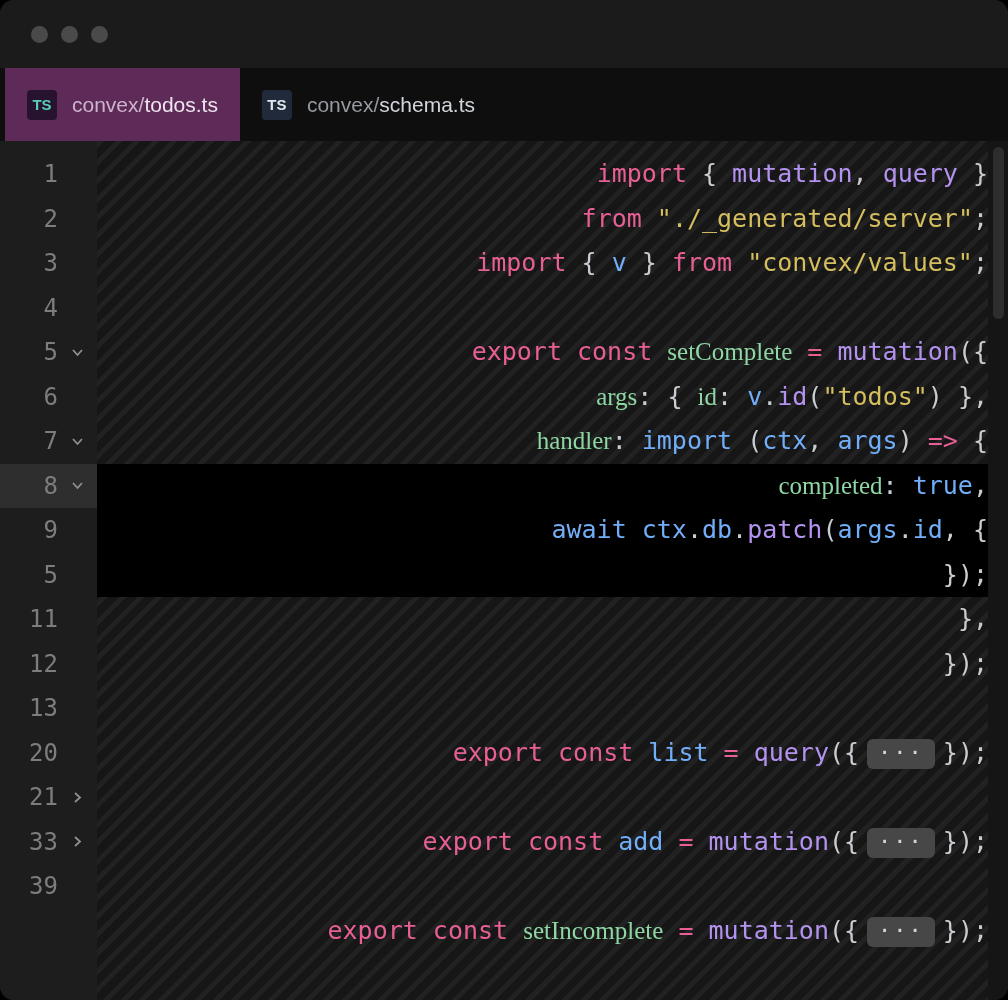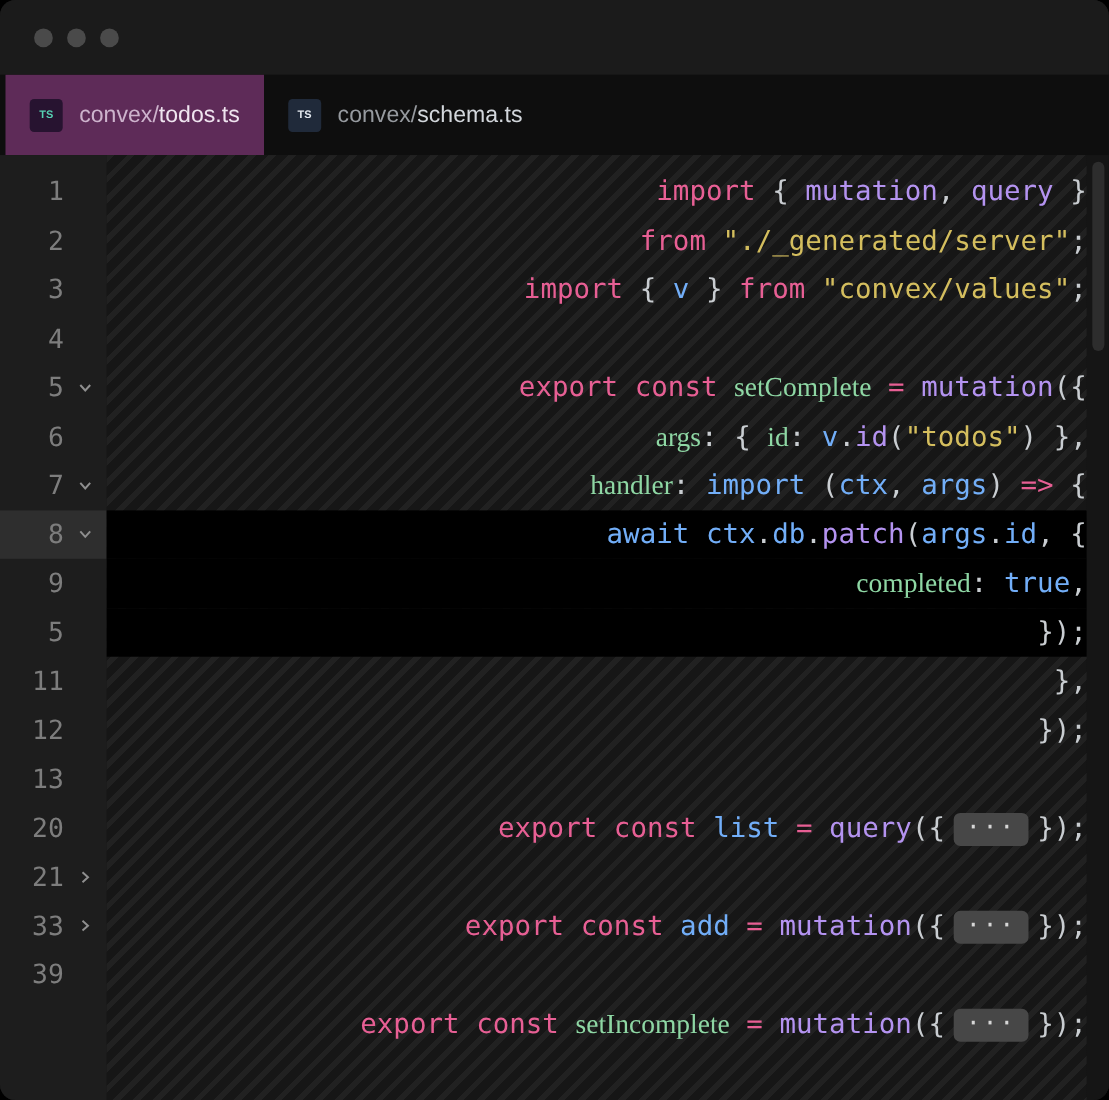--- a/index.html
+++ b/index.html
@@ -13,21 +13,21 @@
               align-items:center; padding-left:31px; gap:13px; }
   .dot { width:17px; height:17px; border-radius:50%; background:#4a4a4a; }
 
   
   .tabbar { height:73px; flex:none; background:#0e0e0e; display:flex;
             align-items:stretch; padding-left:5px; }
   .tab { display:flex; align-items:center; gap:15px; padding:0 22px;
          font-size:21px; cursor:default; }
   .tab.active { background:var(--c-tabActiveBg,#5e2b58); }
   .badge { width:30px; height:30px; border-radius:4px; display:flex; flex:none;
-           align-items:center; justify-content:center; font-size:10px; font-weight:bold; }
+           align-items:center; justify-content:center; font-size:15px; font-weight:bold; }
   .tab.active .badge { background:var(--c-badgeActiveBg,#271330); color:var(--c-badgeActiveText,#56d0b2); }
   .tab.inactive .badge { background:var(--c-badgeInactiveBg,#202a3a); color:var(--c-badgeInactiveText,#e2e7ee); }
   .tab.active .path { color:var(--c-tabActivePath,#cdb3cc); }
   .tab.active .file { color:var(--c-tabActiveFile,#efe4ef);margin-top:26px; }
   .tab.inactive .path { color:var(--c-tabInactivePath,#969a9f); }
   .tab.inactive .file { color:var(--c-tabInactiveFile,#d2d6db); }
 
   
   .editor { flex:1; min-height:0; display:flex; background:#141414; }
   .gutter { width:97px; flex:none; background:#1d1d1d; padding-top:11px; }
@@ -174,22 +174,22 @@
         </div>
       </div>
     <div class="code">
         <div class="crow"><span class="tk-k">import </span><span class="tk-d">{ </span><span class="tk-f">mutation</span><span class="tk-d">, </span><span class="tk-f">query</span><span class="tk-d"> }</span></div>
         <div class="crow"><span class="tk-d">  </span><span class="tk-k">from </span><span class="tk-s">"./_generated/server"</span><span class="tk-d">;</span></div>
         <div class="crow"><span class="tk-k">import </span><span class="tk-d">{ </span><span class="tk-v">v</span><span class="tk-d"> } </span><span class="tk-k">from </span><span class="tk-s">"convex/values"</span><span class="tk-d">;</span></div>
         <div class="crow"></div>
         <div class="crow"><span class="tk-k">export const </span><span class="tk-p">setComplete</span><span class="tk-k"> = </span><span class="tk-f">mutation</span><span class="tk-d">({</span></div>
         <div class="crow"><span class="tk-d">  </span><span class="tk-p">args</span><span class="tk-d">: { </span><span class="tk-p">id</span><span class="tk-d">: </span><span class="tk-v">v</span><span class="tk-d">.</span><span class="tk-f">id</span><span class="tk-d">(</span><span class="tk-s">"todos"</span><span class="tk-d">) },</span></div>
         <div class="crow"><span class="tk-d">  </span><span class="tk-p">handler</span><span class="tk-d">: </span><span class="tk-v">import </span><span class="tk-d">(</span><span class="tk-v">ctx</span><span class="tk-d">, </span><span class="tk-v">args</span><span class="tk-d">) </span><span class="tk-k">=&gt; </span><span class="tk-d">{</span></div>
+        <div class="crow focus"><span class="tk-d">      </span><span class="tk-p">completed</span><span class="tk-d">: </span><span class="tk-v">true</span><span class="tk-d">,</span></div>
         <div class="crow focus"><span class="tk-d">    </span><span class="tk-v">await </span><span class="tk-v">ctx</span><span class="tk-d">.</span><span class="tk-v">db</span><span class="tk-d">.</span><span class="tk-f">patch</span><span class="tk-d">(</span><span class="tk-v">args</span><span class="tk-d">.</span><span class="tk-v">id</span><span class="tk-d">, {</span></div>
-        <div class="crow focus"><span class="tk-d">      </span><span class="tk-p">completed</span><span class="tk-d">: </span><span class="tk-v">true</span><span class="tk-d">,</span></div>
         <div class="crow focus"><span class="tk-d">    });</span></div>
         <div class="crow"><span class="tk-d">  },</span></div>
         <div class="crow"><span class="tk-d">});</span></div>
         <div class="crow"></div>
         <div class="crow"><span class="tk-k">export const </span><span class="tk-v">list</span><span class="tk-k"> = </span><span class="tk-f">query</span><span class="tk-d">({</span><span class="fold-pill">···</span><span class="tk-d">});</span></div>
         <div class="crow"></div>
         <div class="crow"><span class="tk-k">export const </span><span class="tk-v">add</span><span class="tk-k"> = </span><span class="tk-f">mutation</span><span class="tk-d">({</span><span class="fold-pill">···</span><span class="tk-d">});</span></div>
         <div class="crow"></div>
         <div class="crow"><span class="tk-k">export const </span><span class="tk-p">setIncomplete</span><span class="tk-k"> = </span><span class="tk-f">mutation</span><span class="tk-d">({</span><span class="fold-pill">···</span><span class="tk-d">});</span></div>
         <div class="crow"></div>

